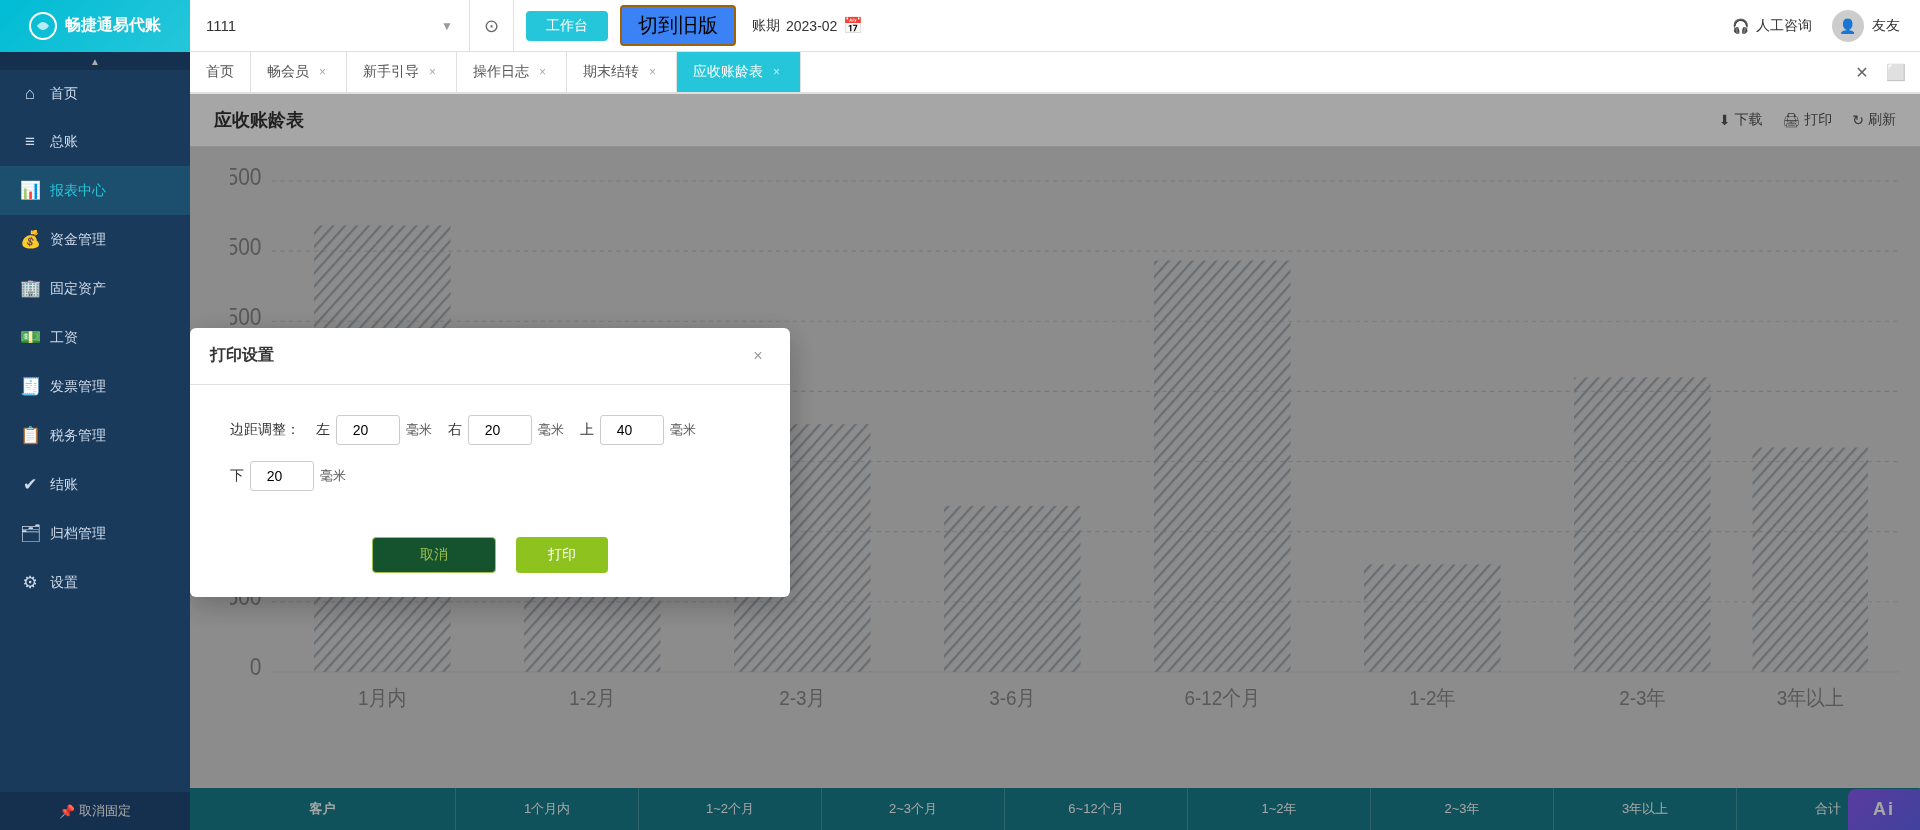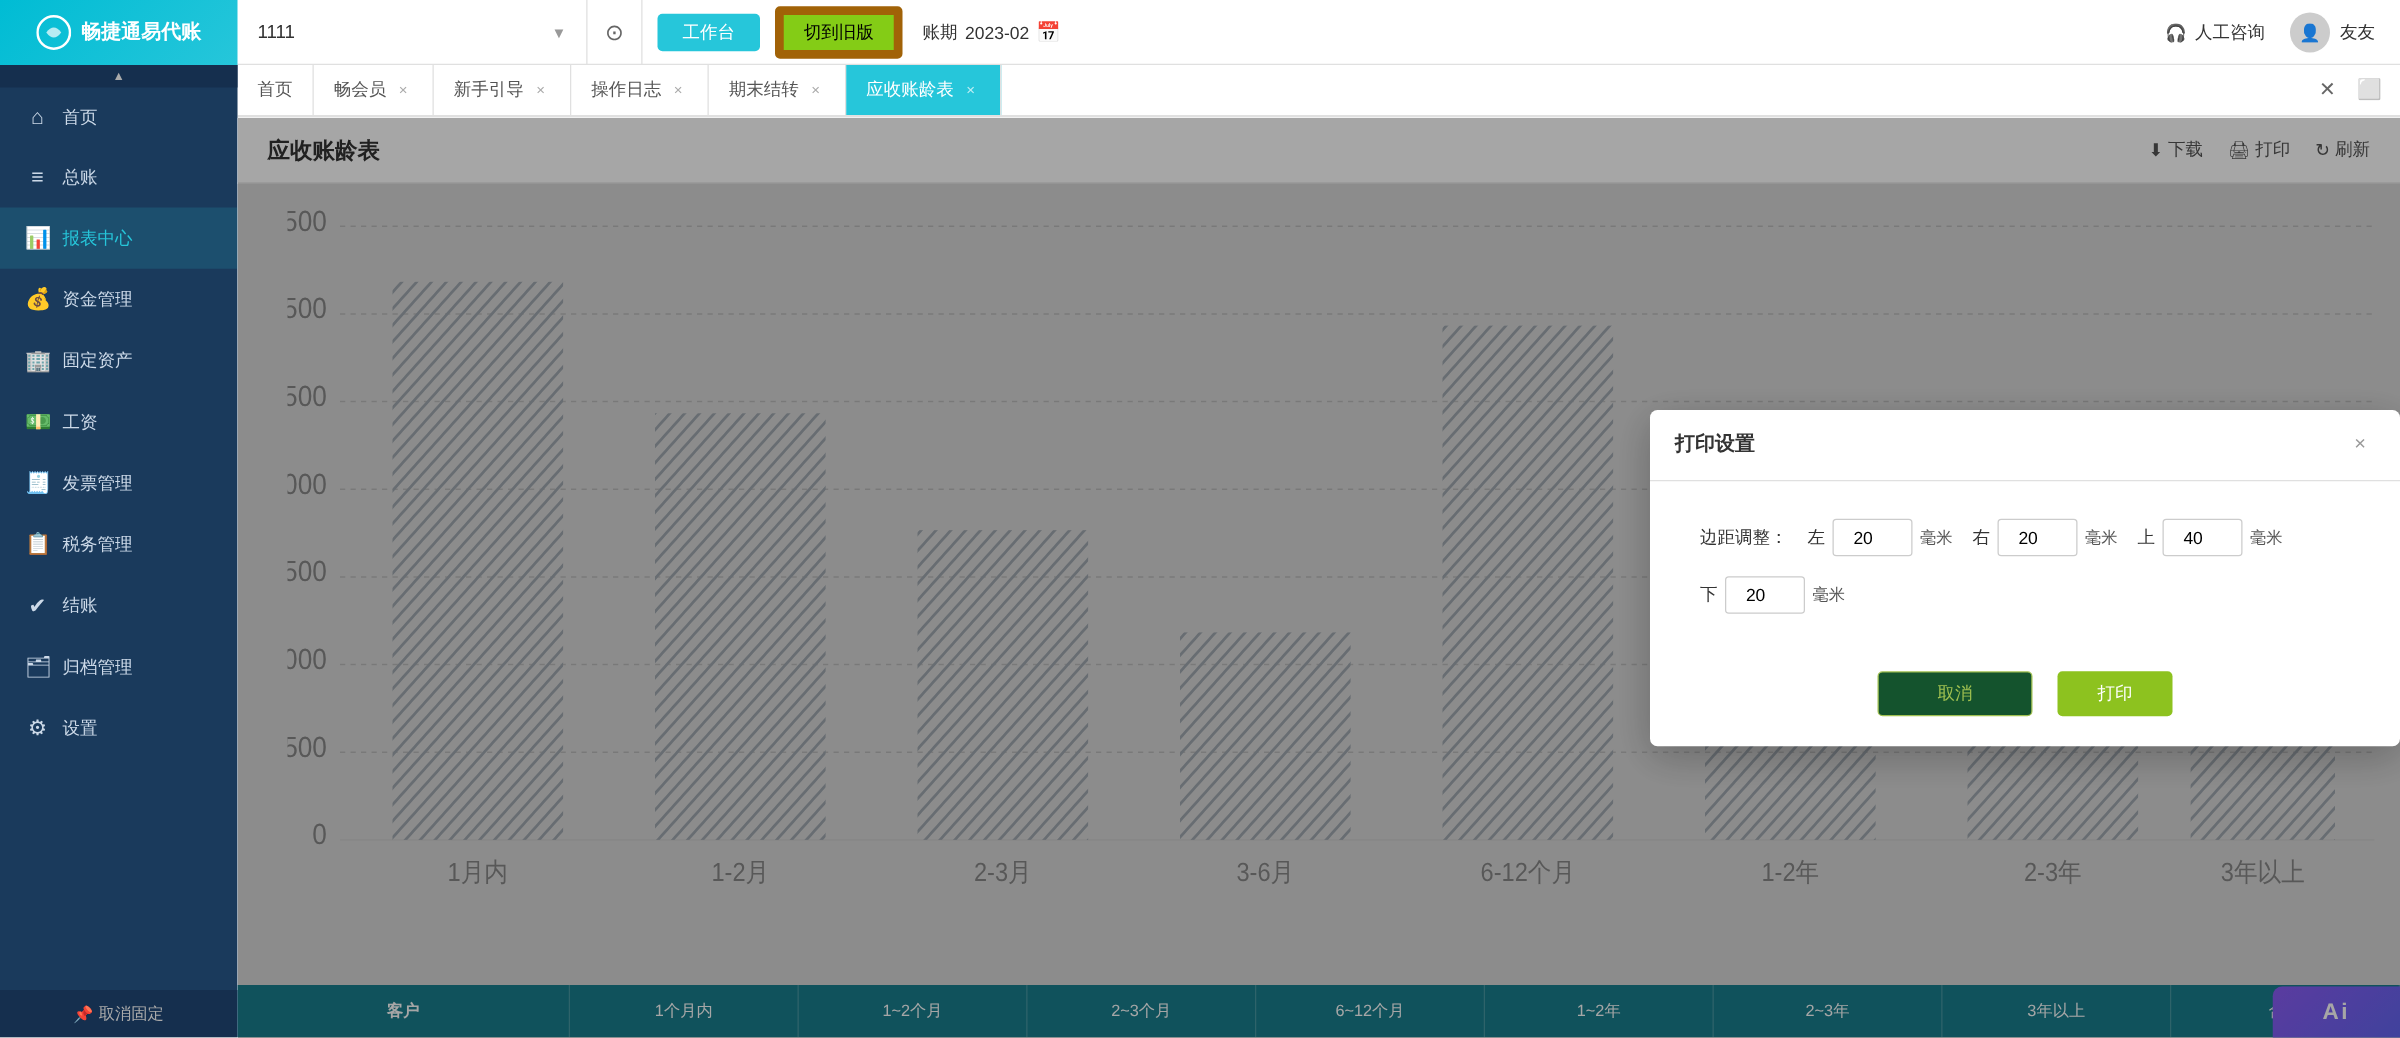--- a/index.html
+++ b/index.html
@@ -66,24 +66,24 @@
       padding: 6px 20px;
       background: #26c6da;
       color: #fff;
       border: none;
       border-radius: 4px;
       font-size: 14px;
       cursor: pointer;
     }
     .switch-btn {
       padding: 5px 16px;
-      border: 7px solid #a16207;
-      background: #84cc16;
+      border: 2px solid #a16207;
+      background: #3b82f6;
       border-radius: 4px;
-      font-size: 14px;
+      font-size: 20px;
       cursor: pointer;
       margin-right: 8px;
     }
     .period-label {
       font-size: 14px;
       color: #333;
       margin-left: 8px;
     }
     .period-value {
       font-size: 14px;
@@ -332,21 +332,21 @@
       font-weight: bold;
     }
 
     
     .modal-overlay {
       position: absolute;
       inset: 0;
       background: rgba(0,0,0,0.35);
       display: flex;
       align-items: center;
-      justify-content: flex-end;
+      justify-content: flex-start;
       z-index: 100;
     }
     .modal {
       background: #fff;
       border-radius: 6px;
       width: 600px;
       box-shadow: 0 8px 32px rgba(0,0,0,0.25);
     }
     .modal-header {
       display: flex;
@@ -434,21 +434,21 @@
 
     
     .ai-badge {
       position: fixed;
       bottom: 0;
       right: 0;
       background: linear-gradient(135deg, #8B5CF6, #6366F1);
       color: #fff;
       font-size: 18px;
       font-weight: bold;
-      padding: 10px 40px;
+      padding: 10px 25px;
       border-radius: 8px 0 0 0;
       letter-spacing: 2px;
     }
   </style>
 </head>
 <body>
 
 <div class="top-bar">
   <div class="logo-area">
     <svg class="logo-icon" viewBox="0 0 28 28" fill="none" xmlns="http://www.w3.org/2000/svg">

